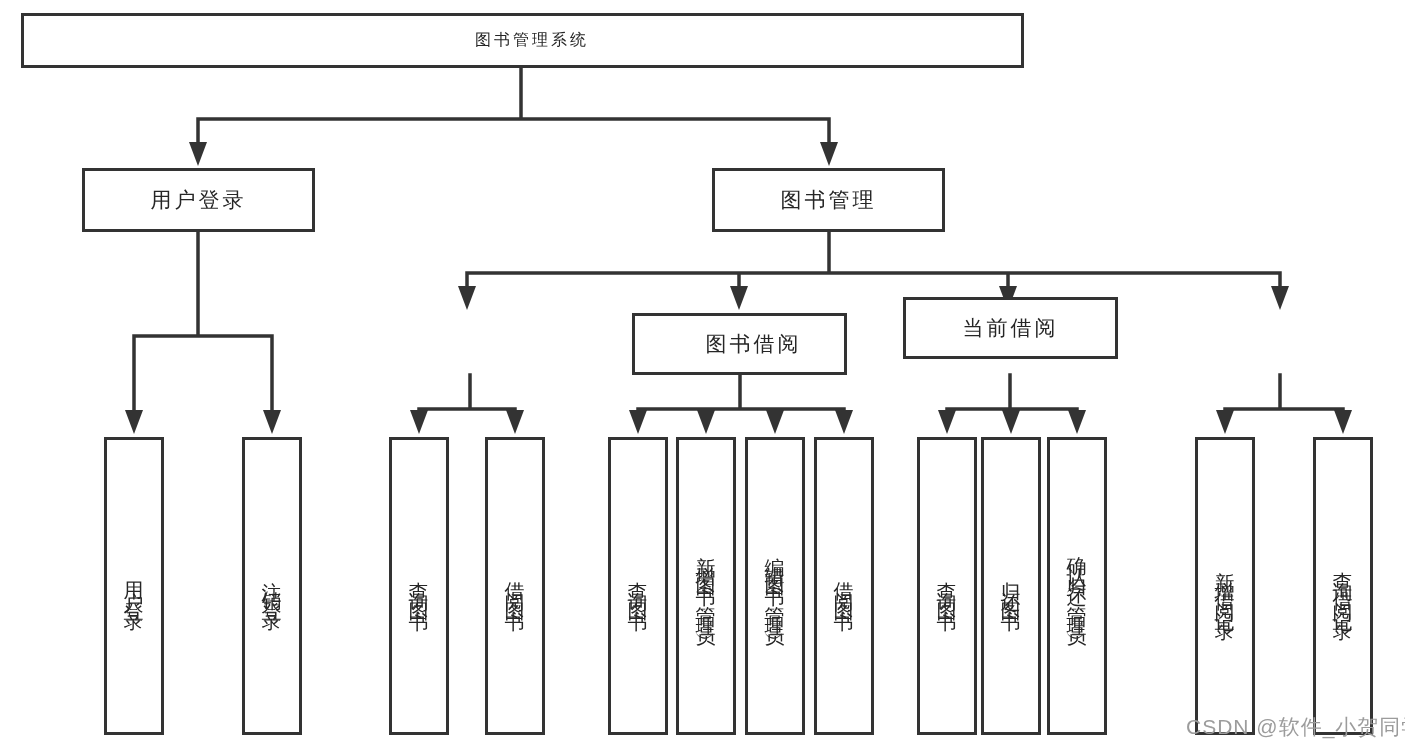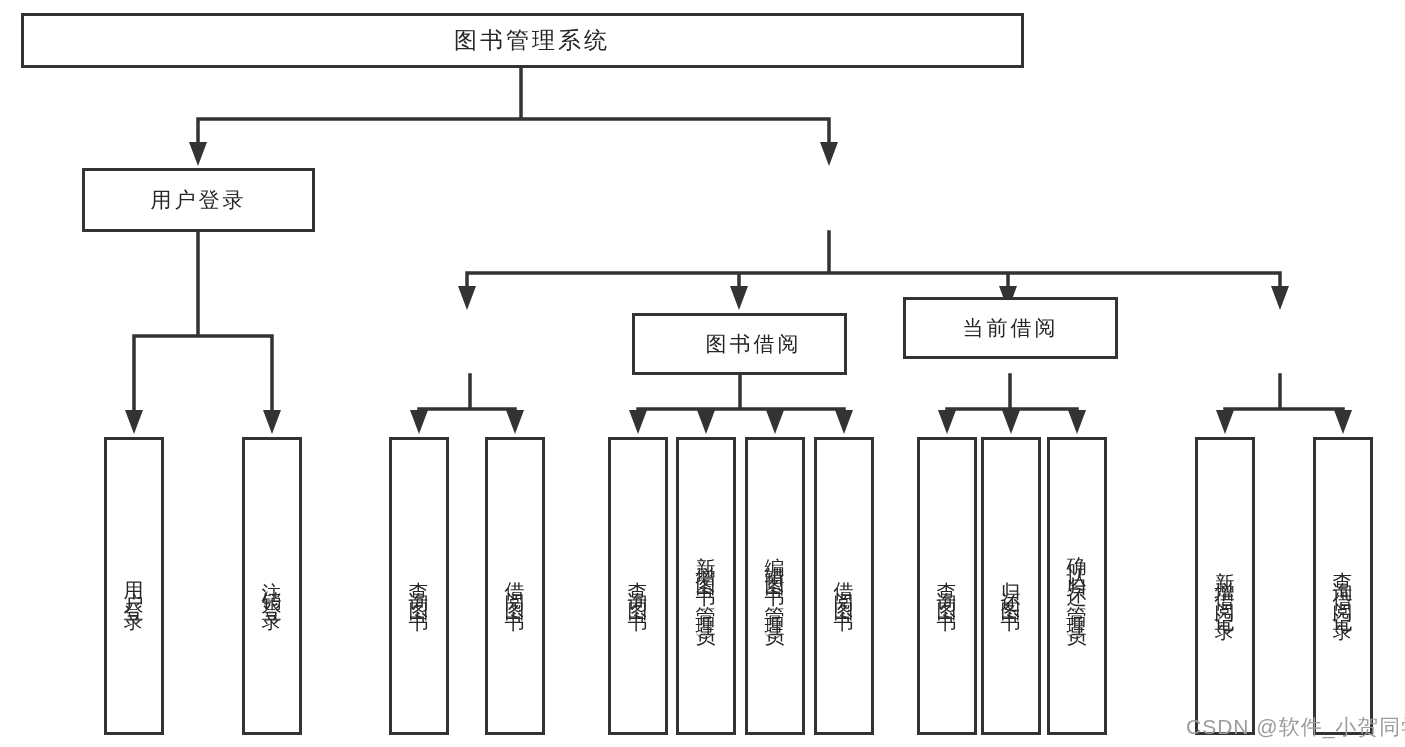--- a/index.html
+++ b/index.html
@@ -35,21 +35,21 @@
     position: absolute;
     background: var(--bg);
     border: 3px solid var(--line);
     display: flex;
     align-items: center;
     justify-content: center;
     font-size: 21px;
     letter-spacing: 3px;
     color: var(--text);
   }
-  .node.root { font-size: 23px; padding-left: 19px; }
+  .node.root { font-size: 16px; padding-left: 19px; }
   .leaf {
     position: absolute;
     top: 437px;
     width: 60px;
     height: 298px;
     background: var(--bg);
     border: 3px solid var(--line);
     display: flex;
     align-items: center;
     justify-content: center;
@@ -117,20 +117,23 @@
     </g>
   </svg>
 
   <div class="node root" style="left:21px; top:13px; width:1003px; height:55px;">
     <span>图书管理系统</span>
   </div>
 
   <div class="node" style="left:82px; top:168px; width:233px; height:64px;">
     <span>用户登录</span>
   </div>
+  <div class="node" style="left:712px; top:168px; width:233px; height:64px;">
+    <span>图书管理</span>
+  </div>
 
   <div class="node" style="left:632px; top:313px; width:215px; height:62px;padding-left:28px;">
     <span>图书借阅</span>
   </div>
   <div class="node" style="left:903px; top:297px; width:215px; height:62px;">
     <span>当前借阅</span>
   </div>
 
   <div class="leaf" style="left:104px;">
     <span>用户登录</span>

